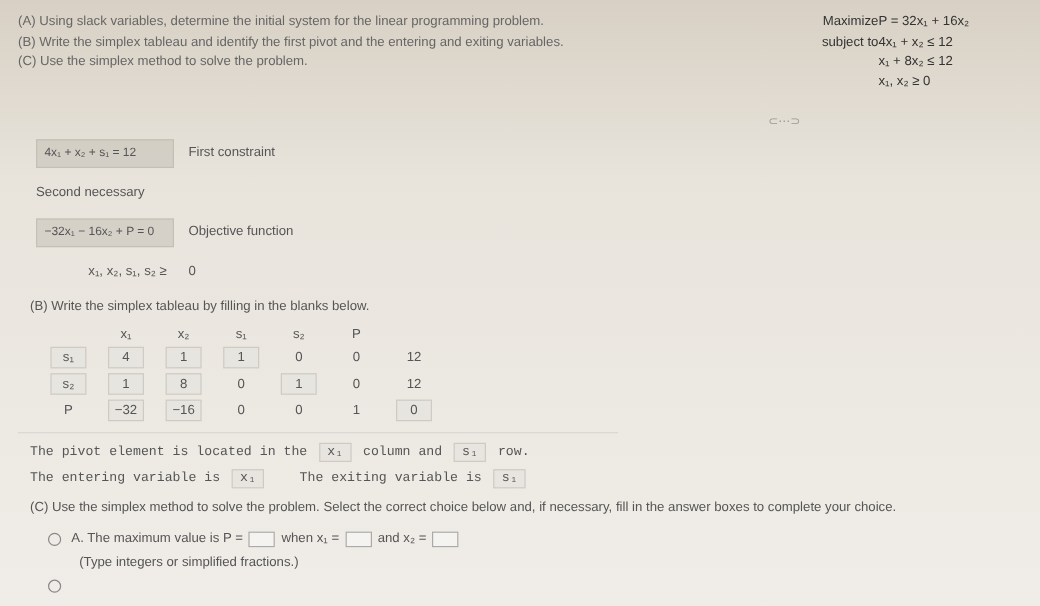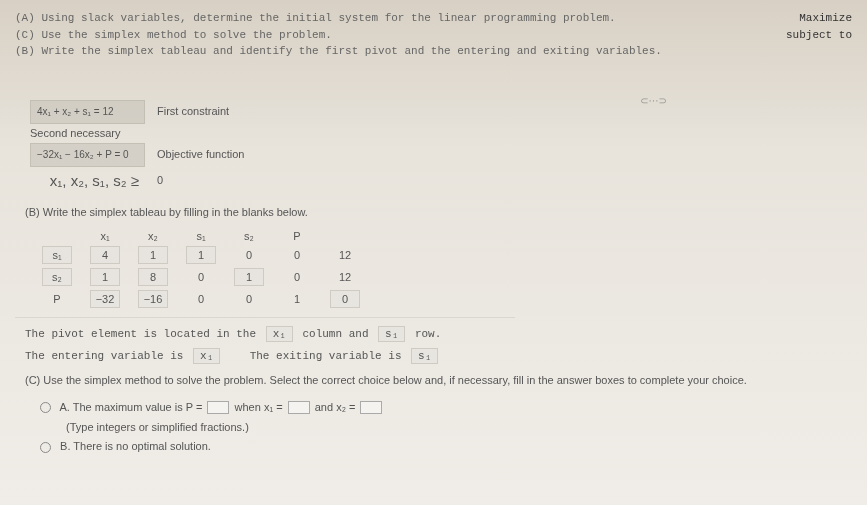--- a/index.html
+++ b/index.html
@@ -8,71 +8,77 @@
       background: linear-gradient(to bottom, #d8d0c4 0%, #e8e4dc 30%, #f0ede8 100%);
       width: 867px;
       height: 505px;
       padding: 10px 15px;
       font-size: 11px;
       color: #555;
       position: relative;
       overflow: hidden;
       filter: blur(0.3px);
     }
-    .top-row { display: flex; justify-content: space-between; margin-bottom: 15px; font-family: Liberation Mono, monospace; }
+    .top-row { display: flex; justify-content: space-between; margin-bottom: 15px; }
     .instructions { flex: 1; line-height: 1.5; color: #666; }
     .maxcol { width: 80px; text-align: right; color: #333; line-height: 1.5; }
     .eqcol { width: 120px; text-align: left; color: #333; line-height: 1.5; }
     .clip { position: absolute; right: 200px; top: 95px; color: #999; font-size: 10px; }
     .constraints-block { margin-top: 40px; margin-left: 15px; line-height: 1.8; }
-    .cline { display: flex; align-items: center; }
+    .cline { display: flex; align-items: center; margin-top: 11px; }
     .eq-box { background: rgba(200,195,185,0.6); padding: 2px 6px; border: 1px solid rgba(180,175,165,0.5); margin-right: 12px; min-width: 115px; display: inline-block; color:#555; font-size: 10px;}
     .section-label { margin: 12px 0 8px 10px; color: #555; }
     .tableau { margin-left: 15px; border-collapse: separate; border-spacing: 6px 4px; }
     .tableau td, .tableau th { width: 42px; text-align: center; font-size: 11px; color:#555; font-weight: normal;}
     .in-cell { background: rgba(230,228,222,0.8); border: 1px solid rgba(190,185,175,0.6); padding: 2px 4px; display: inline-block; min-width: 30px; }
     .pivot-row { margin: 10px 0 6px 10px; color: #555; font-family: Liberation Mono, monospace; }
     .tag { background: rgba(230,228,222,0.8); border: 1px solid rgba(190,185,175,0.6); padding: 1px 6px; margin: 0 3px; }
     .partC { margin: 10px 0 8px 10px; color: #555; line-height: 1.6; }
     .options { margin-left: 25px; line-height: 1.8; color: #555; }
     .radio { display:inline-block; width:11px; height:11px; border:1px solid #888; border-radius:50%; margin-right:6px; vertical-align: middle;}
     .blank { display:inline-block; width: 22px; height: 13px; border:1px solid #aaa; background:#f5f3ef; vertical-align: middle; margin: 0 2px;}
     .divider { border-top: 1px solid rgba(120,120,120,0.15); margin: 5px 0 8px 0; width: 500px;}
   </style>
 </head>
 <body>
 
 <div class="top-row">
   <div class="instructions">
     <div>(A) Using slack variables, determine the initial system for the linear programming problem.</div>
+    <div>(B) Write the simplex tableau and identify the first pivot and the entering and exiting variables.</div>
     <div>(C) Use the simplex method to solve the problem.</div>
-    <div>(B) Write the simplex tableau and identify the first pivot and the entering and exiting variables.</div>
   </div>
   <div class="maxcol">
     <div>Maximize</div>
     <div>subject to</div>
+  </div>
+  <div class="eqcol">
+    <div>P = 32x₁ + 16x₂</div>
+    <div>4x₁ + x₂ ≤ 12</div>
+    <div>x₁ + 8x₂ ≤ 12</div>
+    <div>x₁, x₂ ≥ 0</div>
   </div>
 </div>
 
 <div class="clip">⊂⋯⊃</div>
 
 <div class="constraints-block">
   <div class="cline">
     <span class="eq-box">4x₁ + x₂ + s₁ = 12</span>
     <span>First constraint</span>
   </div>
   <div class="cline">
     <span>Second necessary</span>
   </div>
   <div class="cline">
     <span class="eq-box">−32x₁ − 16x₂ + P = 0</span>
     <span>Objective function</span>
   </div>
   <div class="cline">
-    <span style="margin-right:12px; min-width:115px; display:inline-block; text-align:right; padding-right:6px; font-size:15px;">x₁, x₂, s₁, s₂ ≥</span>
+    <span style="margin-right:12px; min-width:115px; display:inline-block; text-align:right; padding-right:6px; font-size:11px;">x₁, x₂, s₁, s₂ ≥</span>
     <span>0</span>
   </div>
 </div>
 
 <div class="section-label">(B) Write the simplex tableau by filling in the blanks below.</div>
 
 <table class="tableau">
   <tbody>
       <tr>
     <th></th>
@@ -139,15 +145,14 @@
     <span>A.  The maximum value is P =</span>
     <span class="blank"></span>
     <span>when x₁ =</span>
     <span class="blank"></span>
     <span>and x₂ =</span>
     <span class="blank"></span>
     <div style="margin-left:26px;">(Type integers or simplified fractions.)</div>
   </div>
   <div>
     <span class="radio"></span>
-    <span>B.  There is no optimal solution.</span>
   </div>
 </div>
 
 </body></html>

